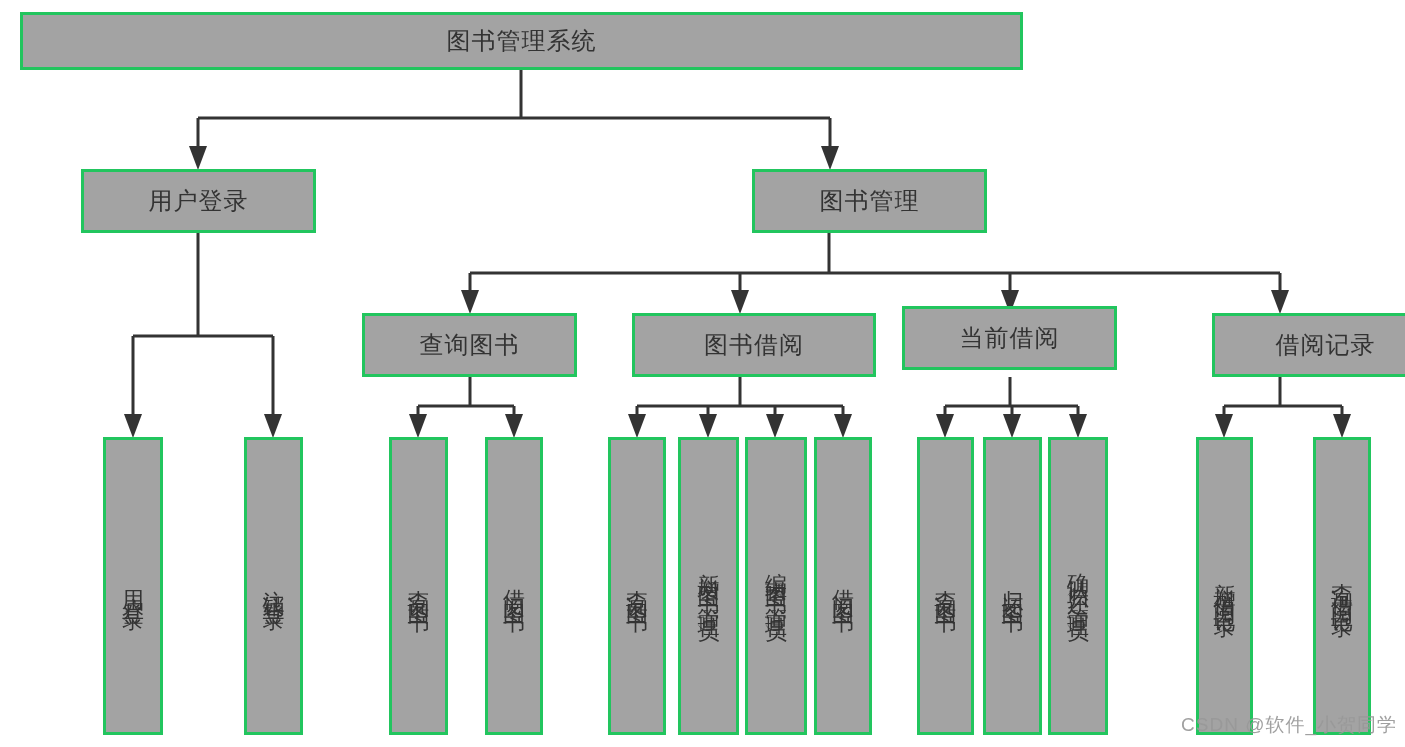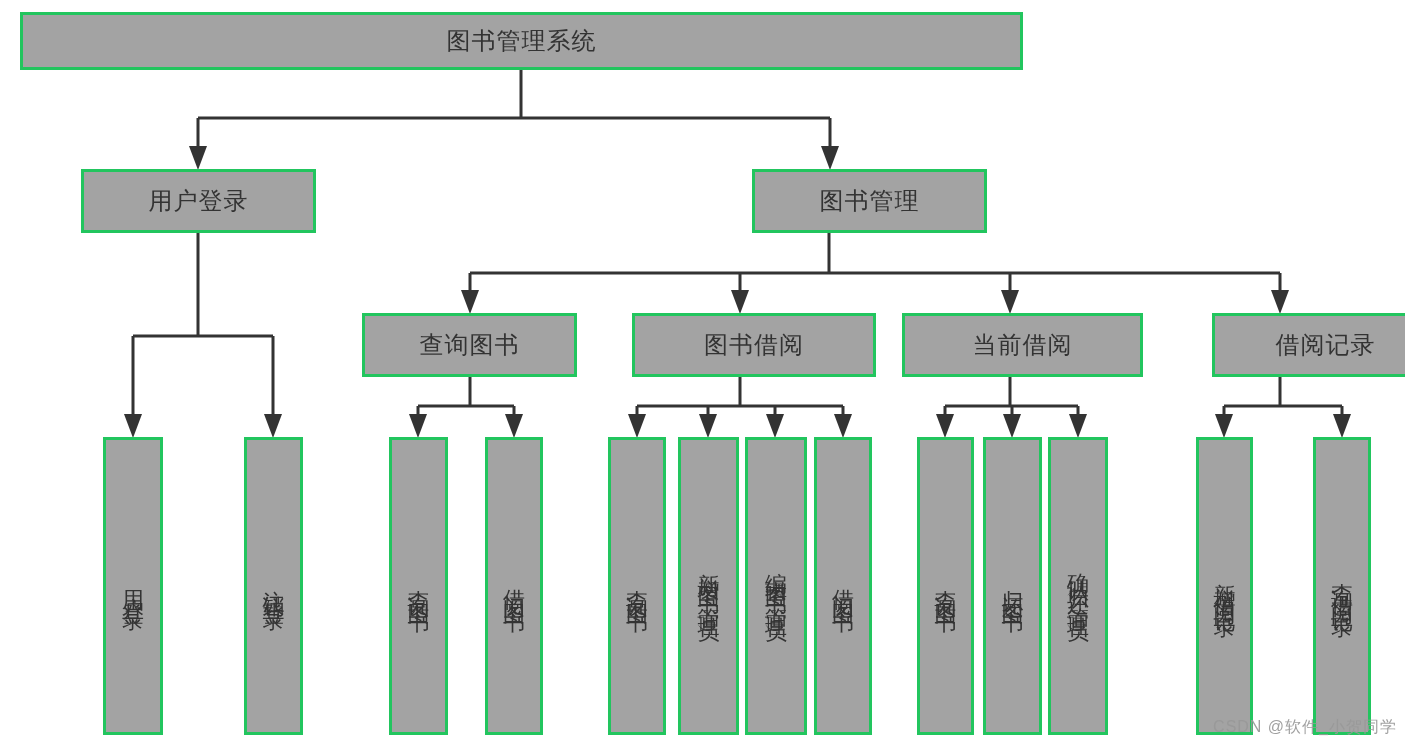--- a/index.html
+++ b/index.html
@@ -45,21 +45,21 @@
     text-orientation: mixed;
     font-size: 22px;
     letter-spacing: 7px;
     line-height: 1;
     white-space: nowrap;
   }
   .watermark {
     position: absolute;
     right: 8px;
     bottom: 9px;
-    font-size: 16px;
+    font-size: 19px;
     color: rgba(152, 152, 152, 0.92);
     letter-spacing: 1px;
     z-index: 10;
     white-space: nowrap;
     margin-top: 15px;
   }
 </style>
 </head>
 <body>
 
@@ -108,21 +108,21 @@
   <div class="node h" style="left:752px;top:169px;width:235px;height:64px">
     <span class="lbl">图书管理</span>
   </div>
 
   <div class="node h" style="left:362px;top:313px;width:215px;height:64px">
     <span class="lbl">查询图书</span>
   </div>
   <div class="node h" style="left:632px;top:313px;width:244px;height:64px">
     <span class="lbl">图书借阅</span>
   </div>
-  <div class="node h" style="left:902px;top:313px;width:241px;height:64px">
+  <div class="node h" style="left:902px;top:306px;width:215px;height:64px">
     <span class="lbl">当前借阅</span>
   </div>
   <div class="node h" style="left:1212px;top:313px;width:227px;height:64px">
     <span class="lbl">借阅记录</span>
   </div>
 
   <div class="node v" style="left:103px;width:60px">
     <span class="vlbl">用户登录</span>
   </div>
   <div class="node v" style="left:244px;width:59px">

